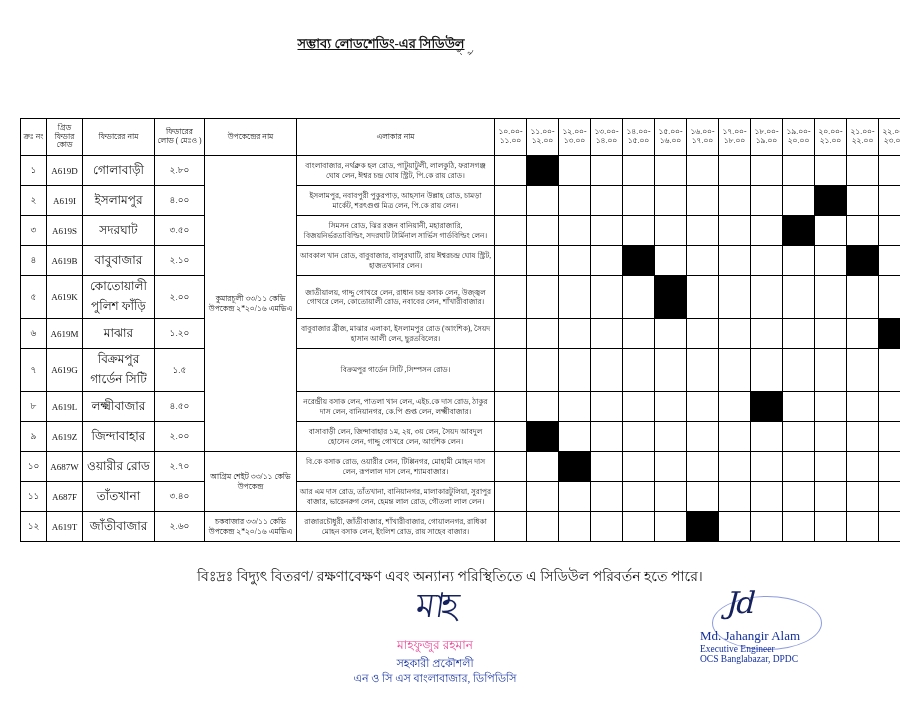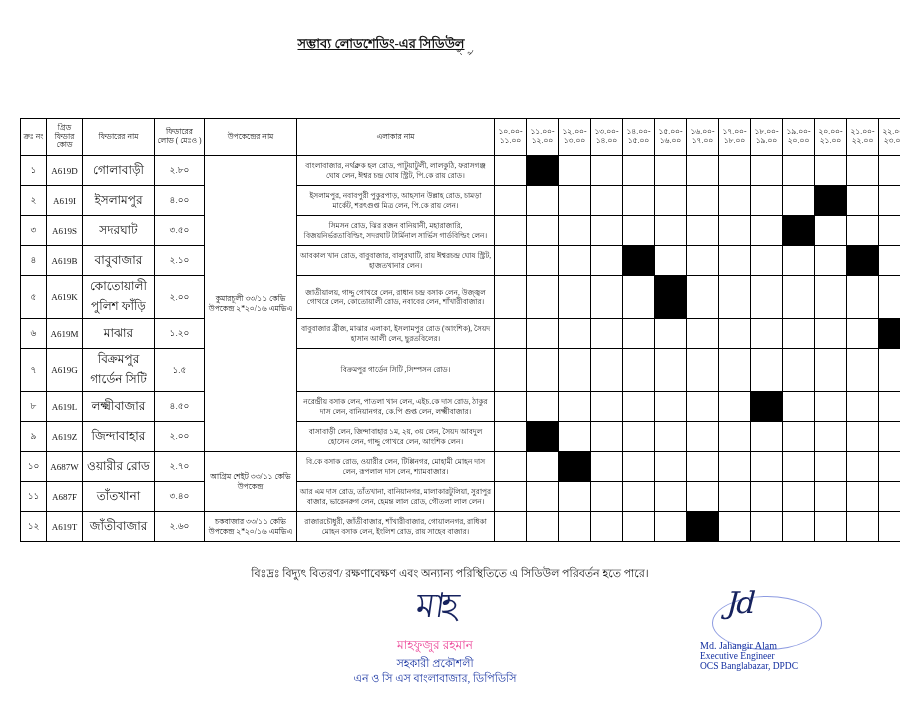--- a/index.html
+++ b/index.html
@@ -101,21 +101,21 @@
   td.row-cell { height: 27px; }
   td.slot { padding: 0; }
   td.slot.on { background: #000; }
 
   .footer-note {
     position: absolute;
     top: 565px;
     left: 0;
     width: 900px;
     text-align: center;
-    font-size: 11px;
+    font-size: 14px;
   }
 
   .sig-left {
     position: absolute;
     top: 588px;
     left: 330px;
     width: 210px;
     text-align: center;
     color: #1a3fa0;
   }
@@ -150,21 +150,21 @@
     font-family: "DejaVu Serif", serif;
     font-size: 30px;
     line-height: 1;
     color: #16225e;
     height: 40px;
     letter-spacing: -3px;
     transform: skewX(-14deg);
     text-align: left;
     padding-left: 26px;
   }
-  .sig-right .name { font-size: 10px; margin-top: 12px; }
+  .sig-right .name { font-size: 13px; }
   .sig-right .role { font-size: 9.5px; }
   .sig-right .org  { font-size: 9.5px; }
   .stamp {
     position: absolute;
     top: 596px;
     left: 712px;
     width: 108px;
     height: 52px;
     border: 1.5px solid #2f49c8;
     border-radius: 50%;

